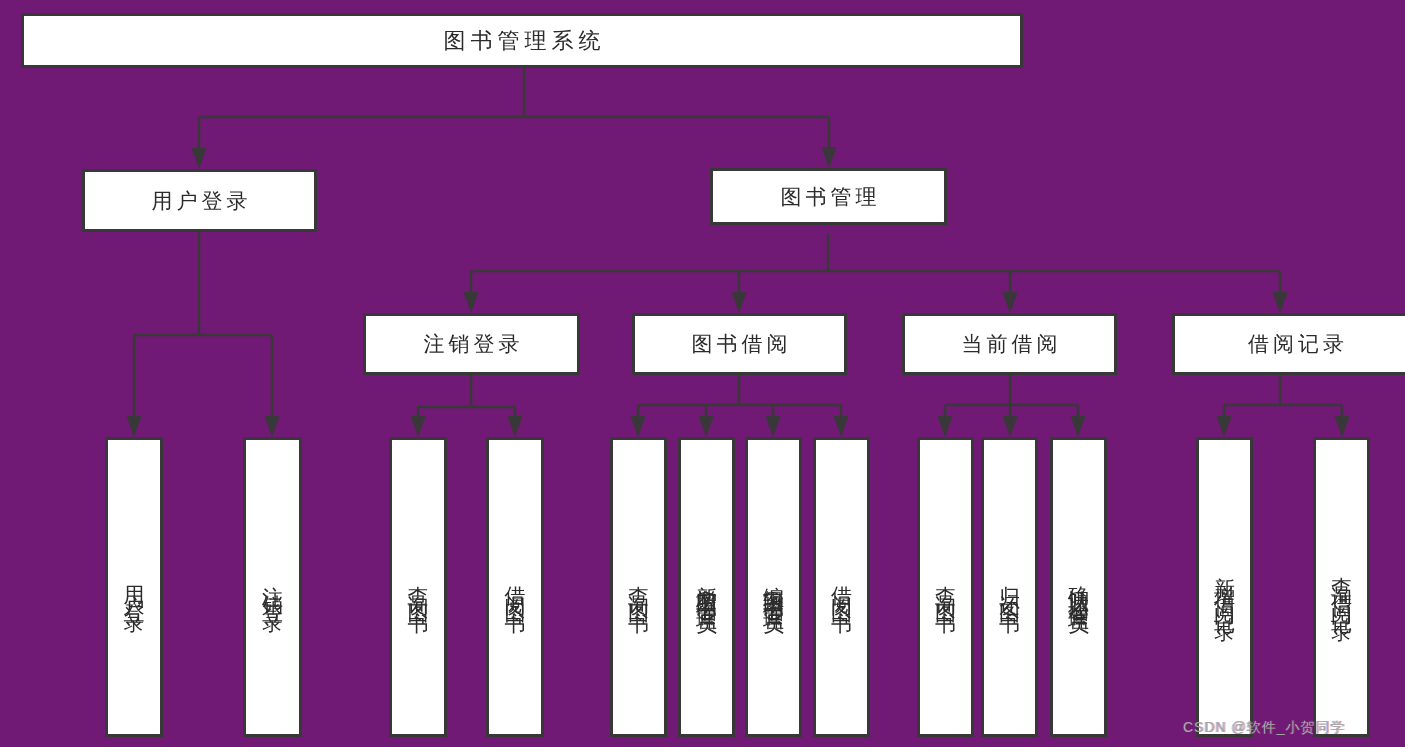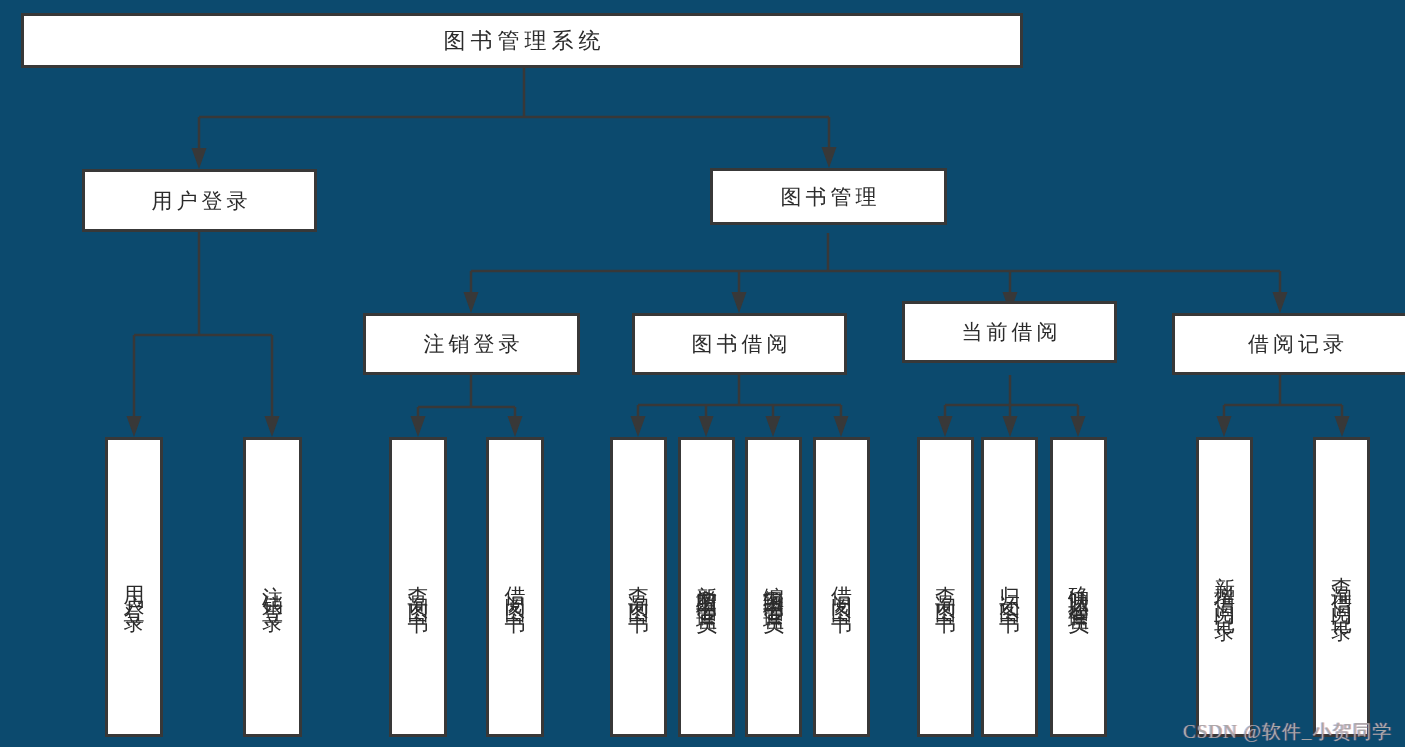--- a/index.html
+++ b/index.html
@@ -1,37 +1,37 @@
 <!DOCTYPE html>
 <html><head>
 <meta charset="utf-8">
 <style>
   html,body { margin:0; padding:0; background:#ffffff; }
   .stage {
     position:relative; width:1405px; height:747px;
-    background:#0c4a6e; overflow:hidden;
-    font-family:Liberation Serif, serif;
+    background:#701a75; overflow:hidden;
+    font-family:Liberation Sans, sans-serif;
   }
   .connectors { position:absolute; left:0; top:0; }
   .box {
     position:absolute; box-sizing:border-box;
     background:#ffffff; border:3px solid #383838;
     display:flex; align-items:center; justify-content:center;
     color:#2b2b2b; text-align:center;
   }
   .h { font-size:21px; letter-spacing:4px; text-indent:4px; }
   .title { font-size:22px; letter-spacing:5px; text-indent:5px; }
   .v {
     writing-mode:vertical-rl; text-orientation:mixed;
     font-size:21px; letter-spacing:9px;
   }
   .v.long { letter-spacing:4px; }
   .watermark {
     position:absolute; left:1183px; top:719px;
-    font-size:19px; letter-spacing:1px; color:#a8a8a8;
+    font-size:14px; letter-spacing:1px; color:#a8a8a8;
     text-shadow:1px 0 0 rgba(190,90,90,0.45), -1px 0 0 rgba(95,115,200,0.4);
     white-space:nowrap;
   }
 </style>
 </head>
 <body>
 
 <div class="stage">
 
   <svg class="connectors" width="1405" height="747" viewBox="0 0 1405 747">
@@ -67,21 +67,21 @@
     </g>
   </svg>
 
   <div class="box title" style="left:21px; top:13px; width:1002px; height:55px;">图书管理系统</div>
 
   <div class="box h" style="left:82px; top:169px; width:235px; height:63px;">用户登录</div>
   <div class="box h" style="left:710px; top:168px; width:237px; height:57px;">图书管理</div>
 
   <div class="box h" style="left:363px; top:313px; width:217px; height:62px;">注销登录</div>
   <div class="box h" style="left:632px; top:313px; width:215px; height:62px;">图书借阅</div>
-  <div class="box h" style="left:902px; top:301px; width:215px; height:62px;">当前借阅</div>
+  <div class="box h" style="left:902px; top:313px; width:215px; height:62px;">当前借阅</div>
   <div class="box h" style="left:1172px; top:313px; width:248px; height:62px;">借阅记录</div>
 
   <div class="box v" style="left:105px; top:437px; width:58px; height:300px;">用户登录</div>
   <div class="box v" style="left:243px; top:437px; width:59px; height:300px;">注销登录</div>
 
   <div class="box v" style="left:389px; top:437px; width:58px; height:300px;">查询图书</div>
   <div class="box v" style="left:486px; top:437px; width:58px; height:300px;">借阅图书</div>
 
   <div class="box v" style="left:610px; top:437px; width:57px; height:300px;">查询图书</div>
   <div class="box v long" style="left:678px; top:437px; width:57px; height:300px;">新增图书（管理员）</div>

